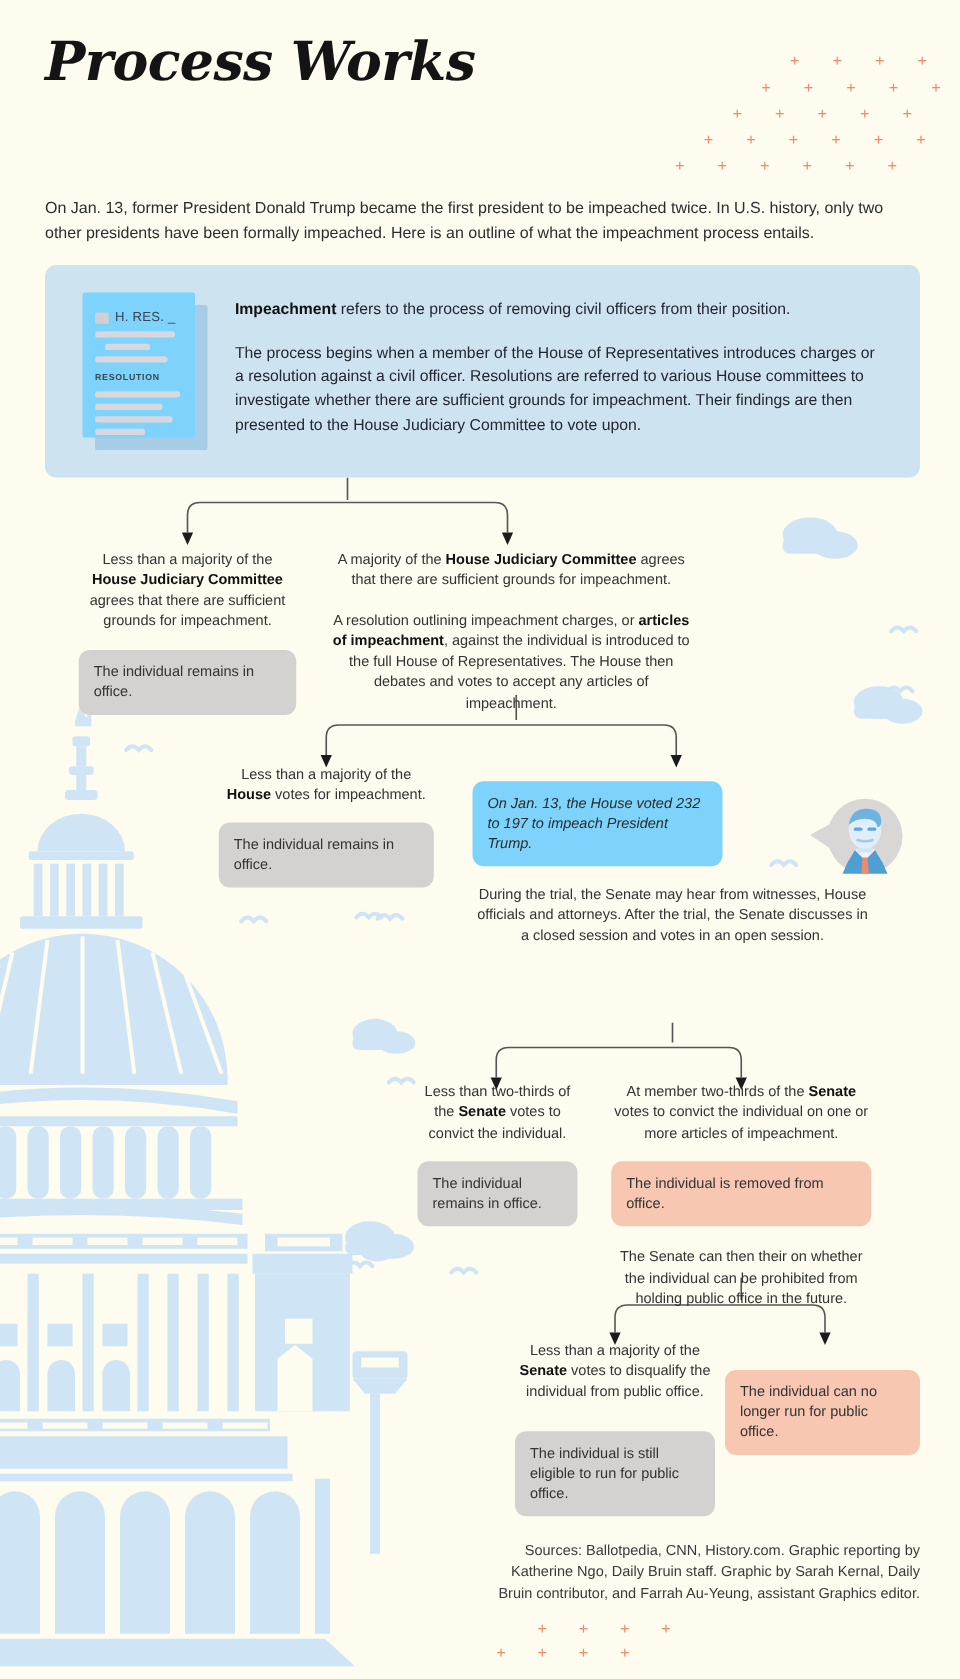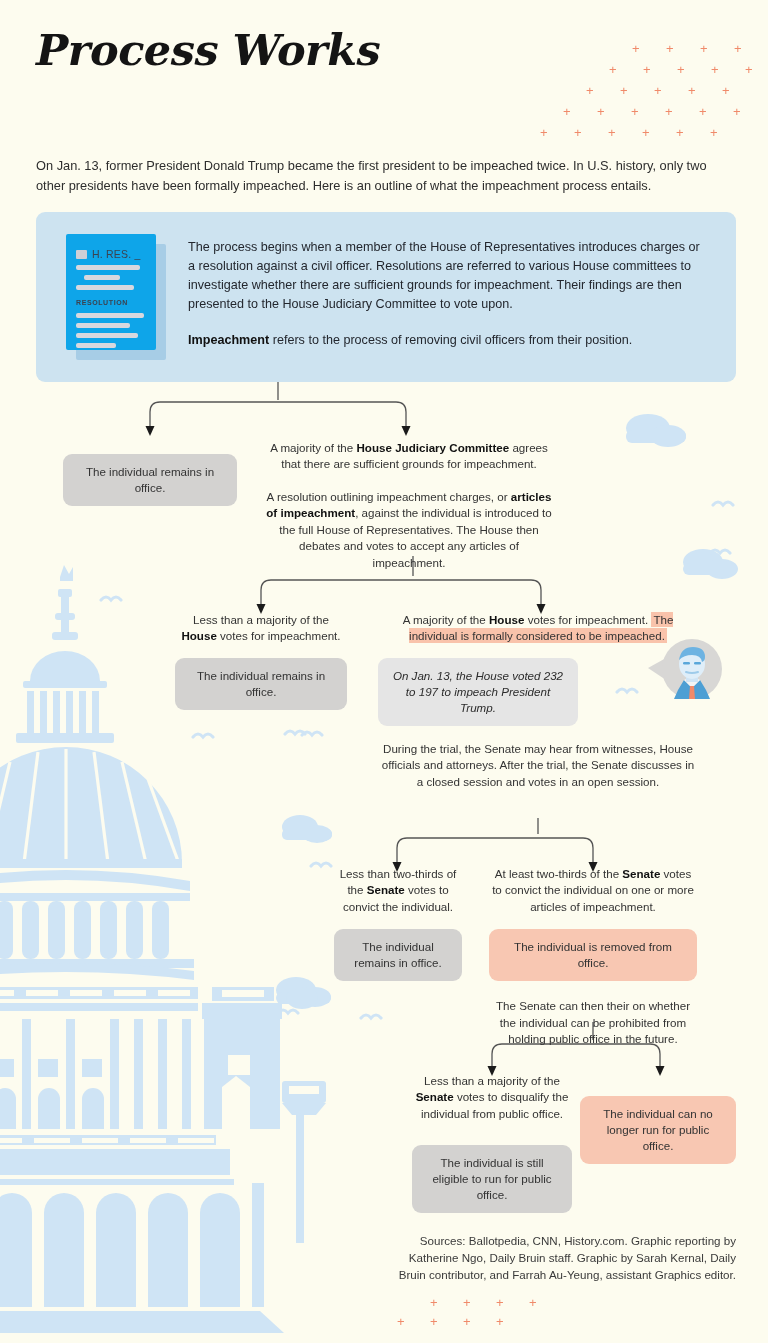--- a/index.html
+++ b/index.html
@@ -70,21 +70,21 @@
     background: #cde3f0;
     border-radius: 9px;
   }
   .doc-wrap { position: absolute; left: 30px; top: 22px; width: 100px; height: 126px; }
   .doc-shadow {
     position: absolute; left: 10px; top: 10px;
     width: 90px; height: 116px; background: #a7cde6; border-radius: 2px;
   }
   .doc-page {
     position: absolute; left: 0; top: 0;
-    width: 90px; height: 116px; background: #0ea5e9; border-radius: 2px;
+    width: 90px; height: 116px; background: #7dd3fc; border-radius: 2px;
     padding: 14px 10px 0 10px;
   }
   .doc-head { display: flex; align-items: center; gap: 5px; }
   .doc-sq { width: 11px; height: 9px; background: #cfcfd6; border-radius: 1px; }
   .doc-title-text { font-size: 10.5px; color: #3b4250; letter-spacing: .2px; }
   .doc-line { background: #d8d8de; border-radius: 2px; height: 5px; margin-top: 5px; }
   .doc-res-label {
     font-size: 7px; font-weight: bold; color: #3b4250;
     letter-spacing: .6px; margin-top: 9px;
   }
@@ -101,27 +101,27 @@
     line-height: 1.42;
     color: #333;
     text-align: center;
   }
 
   .pill {
     border-radius: 9px;
     padding: 10px 12px;
     font-size: 11.6px;
     line-height: 1.38;
-    text-align: center;
+    text-align: left;
     color: #333;
   }
   .pill-gray { background: #d3d2d0; }
   .pill-peach { background: #f8c7b2; }
   .pill-blue {
-    background: #e5e5e5;
+    background: #7dd3fc;
     font-style: italic;
     color: #2b2b2b;
   }
 
   .hl { background: #f9c3ab; padding: 1px 2px; }
 
   
   .conn { position: absolute; }
 
   
@@ -382,24 +382,24 @@
           <div class="doc-line" style="width:58px"></div>
           <div class="doc-res-label">RESOLUTION</div>
           <div class="doc-line" style="width:68px;margin-top:7px"></div>
           <div class="doc-line" style="width:54px"></div>
           <div class="doc-line" style="width:62px"></div>
           <div class="doc-line" style="width:40px"></div>
         </div>
       </div>
 
       <div id="card-text">
-        <p>The process begins when a member of the House of Representatives introduces charges or a resolution against a civil officer. Resolutions are referred to various House committees to investigate whether there are sufficient grounds for impeachment. Their findings are then presented to the House Judiciary Committee to vote upon.</p>
         <p>
           <span class="b">Impeachment</span><span> refers to the process of removing civil officers from their position.</span>
         </p>
+        <p>The process begins when a member of the House of Representatives introduces charges or a resolution against a civil officer. Resolutions are referred to various House committees to investigate whether there are sufficient grounds for impeachment. Their findings are then presented to the House Judiciary Committee to vote upon.</p>
       </div>
     </div>
 
     <svg class="conn" style="left:0;top:382px;width:768px;height:80px">
       <g fill="none" stroke="#555" stroke-width="1.3">
         <path d="M278 0 L278 18"></path>
         <path d="M150 44 L150 30 Q150 20 160 20 L396 20 Q406 20 406 30 L406 44"></path>
       </g>
       <path d="M150 54 l-4.5 -10 l9 0 z" fill="#1b1b1b"></path>
       <path d="M406 54 l-4.5 -10 l9 0 z" fill="#1b1b1b"></path>
@@ -426,43 +426,43 @@
     <svg class="conn" style="left:0;top:1022px;width:768px;height:62px">
       <g fill="none" stroke="#555" stroke-width="1.3">
         <path d="M593 0 L593 18"></path>
         <path d="M492 44 L492 32 Q492 22 502 22 L650 22 Q660 22 660 32 L660 44"></path>
       </g>
       <path d="M492 54 l-4.5 -10 l9 0 z" fill="#1b1b1b"></path>
       <path d="M660 54 l-4.5 -10 l9 0 z" fill="#1b1b1b"></path>
     </svg>
 
     <div class="node" style="left:63px;top:440px;width:174px">
+      <div class="node-text">
+        <span>Less than a majority of the </span><span class="b">House Judiciary Committee</span><span> agrees that there are sufficient grounds for impeachment.</span>
+      </div>
       <div class="pill pill-gray" style="margin-top:14px">The individual remains in office.</div>
     </div>
 
     <div class="node" style="left:262px;top:440px;width:294px">
       <div class="node-text">
         <span>A majority of the </span><span class="b">House Judiciary Committee</span><span> agrees that there are sufficient grounds for impeachment.</span>
       </div>
       <div class="node-text" style="margin-top:16px">
         <span>A resolution outlining impeachment charges, or </span><span class="b">articles of impeachment</span><span>, against the individual is introduced to the full House of Representatives. The House then debates and votes to accept any articles of impeachment.</span>
       </div>
     </div>
 
     <div class="node" style="left:175px;top:612px;width:172px">
       <div class="node-text">
         <span>Less than a majority of the </span><span class="b">House</span><span> votes for impeachment.</span>
       </div>
       <div class="pill pill-gray" style="margin-top:13px">The individual remains in office.</div>
     </div>
 
     <div class="node" style="left:378px;top:612px;width:320px">
-      <div class="node-text">
-        <span>A majority of the </span><span class="b">House</span><span> votes for impeachment. </span><span class="hl">The individual is formally considered to be impeached.</span>
-      </div>
       <div class="pill pill-blue" style="margin-top:13px;width:200px">On Jan. 13, the House voted 232 to 197 to impeach President Trump.</div>
       <div class="node-text" style="margin-top:15px">During the trial, the Senate may hear from witnesses, House officials and attorneys. After the trial, the Senate discusses in a closed session and votes in an open session.</div>
     </div>
 
     <div id="avatar">
       <svg viewBox="0 0 86 62" width="86" height="62">
         <path d="M8 30 L26 20 L26 42 Z" fill="#d8d7d5"></path>
         <circle cx="52" cy="31" r="30" fill="#d8d7d5"></circle>
         <g>
           <path d="M38 52 L44 42 L52 50 L60 42 L66 52 L70 61 L34 61 Z" fill="#4d9fd4"></path>
@@ -480,21 +480,21 @@
 
     <div class="node" style="left:334px;top:866px;width:128px">
       <div class="node-text">
         <span>Less than two-thirds of the </span><span class="b">Senate</span><span> votes to convict the individual.</span>
       </div>
       <div class="pill pill-gray" style="margin-top:14px">The individual remains in office.</div>
     </div>
 
     <div class="node" style="left:489px;top:866px;width:208px">
       <div class="node-text">
-        <span>At least two-thirds of the </span><span class="b">Senate</span><span> votes to convict the individual on one or more articles of impeachment.</span>
+        <span>At member two-thirds of the </span><span class="b">Senate</span><span> votes to convict the individual on one or more articles of impeachment.</span>
       </div>
       <div class="pill pill-peach" style="margin-top:14px">The individual is removed from office.</div>
       <div class="node-text" style="margin-top:17px">The Senate can then their on whether the individual can be prohibited from holding public office in the future.</div>
     </div>
 
     <div class="node" style="left:412px;top:1073px;width:160px">
       <div class="node-text">
         <span>Less than a majority of the </span><span class="b">Senate</span><span> votes to disqualify the individual from public office.</span>
       </div>
       <div class="pill pill-gray" style="margin-top:23px">The individual is still eligible to run for public office.</div>

